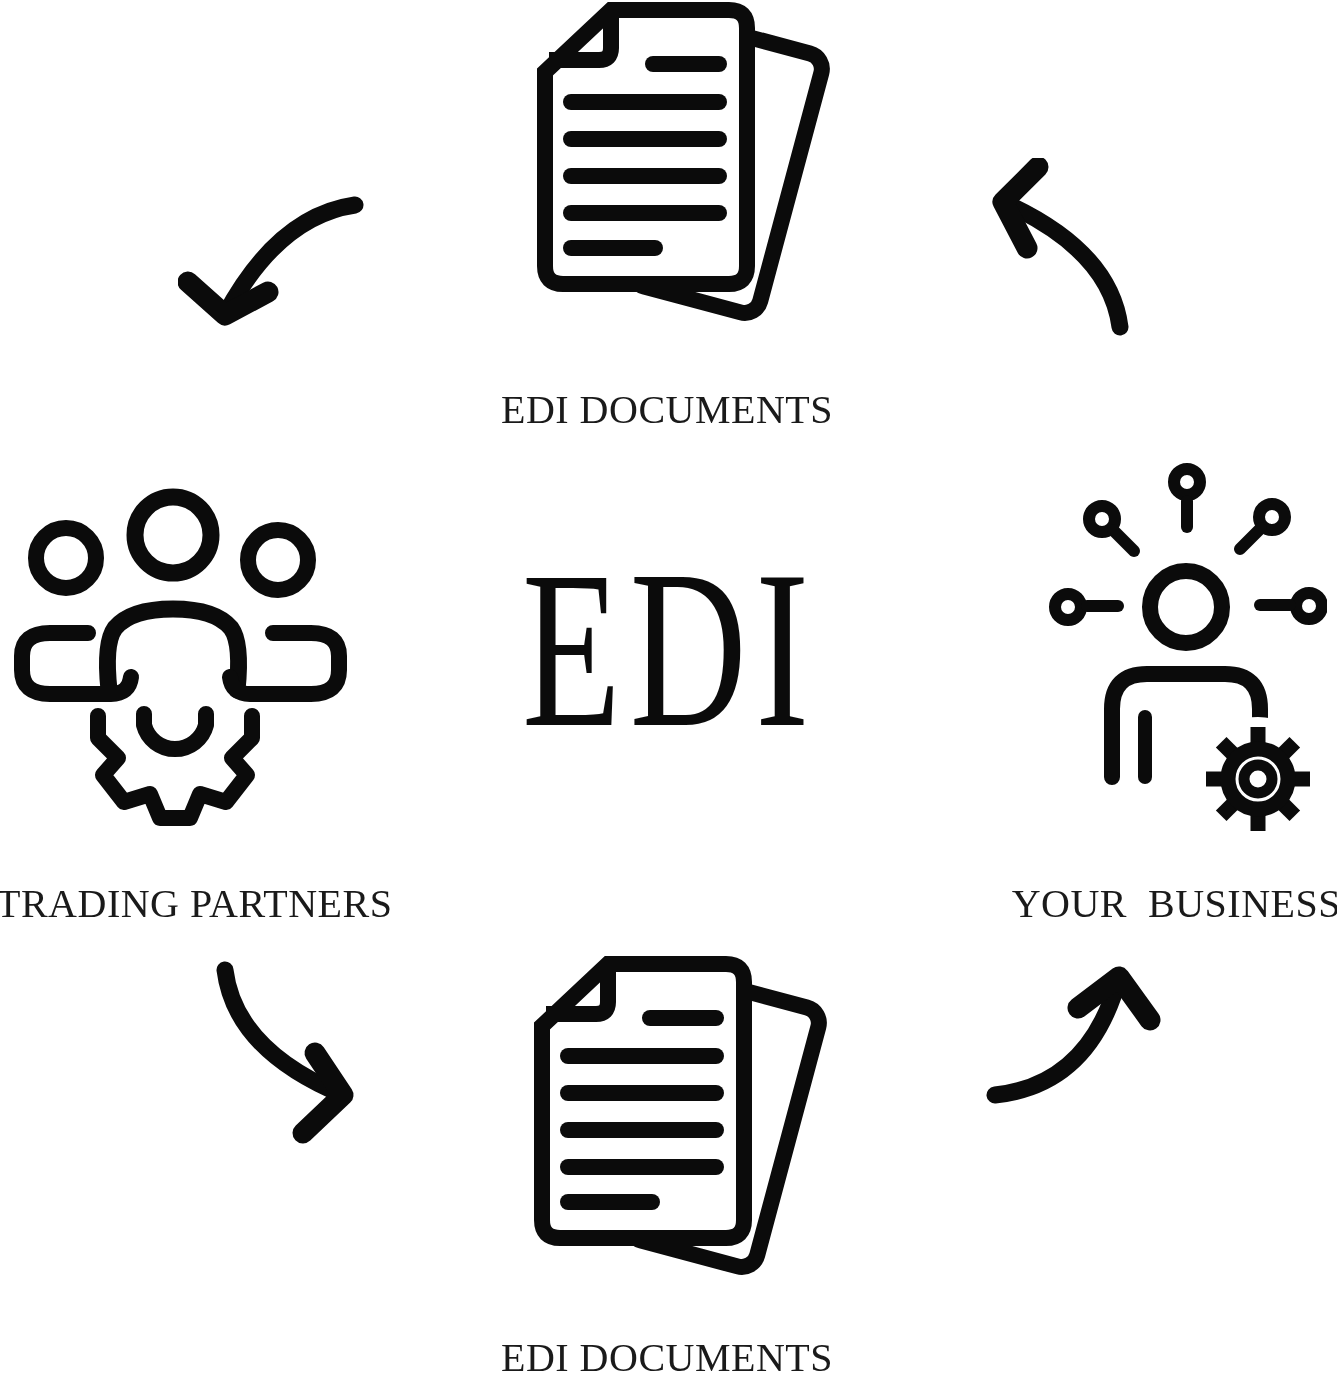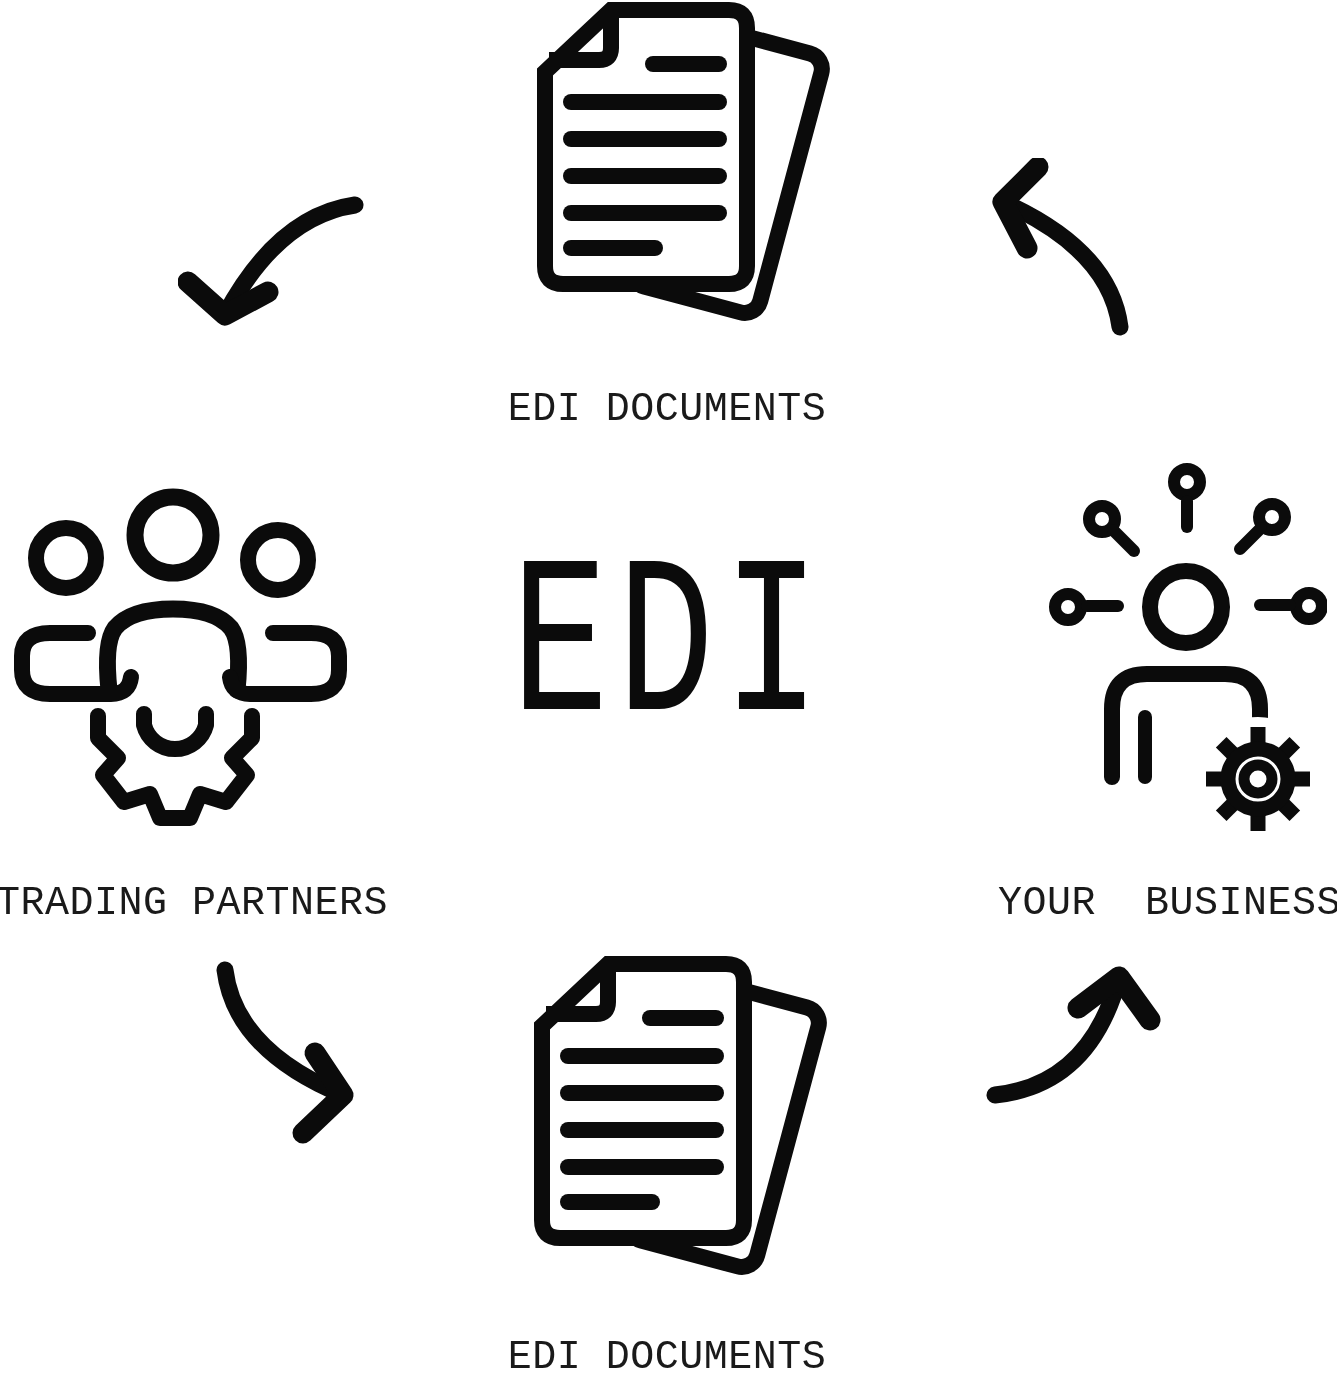--- a/index.html
+++ b/index.html
@@ -1,18 +1,18 @@
 <!DOCTYPE html>
 <html style="--bg: #ffffff; --ink: #0b0b0b; --label: #1a1a1a;"><head>
 <meta charset="utf-8">
 <style>
   html,body{margin:0;padding:0;background:#fff;}
   .canvas{
     position:relative;width:1337px;height:1378px;background:var(--bg,#fff);
-    overflow:hidden;font-family:Liberation Mono, monospace;
+    overflow:hidden;font-family:Liberation Serif, serif;
   }
   .node{position:absolute;margin:0;padding:0;}
   .icon-svg{display:block;}
   .icon-svg *{stroke:var(--ink,#0b0b0b);}
   .label{
     position:absolute;color:var(--label,#1a1a1a);font-size:40px;line-height:44px;
     letter-spacing:0.5px;white-space:pre;font-weight:400;
   }
   .label-top,.label-bottom{left:400px;width:534px;text-align:center;}
   .label-top{top:884px;}

